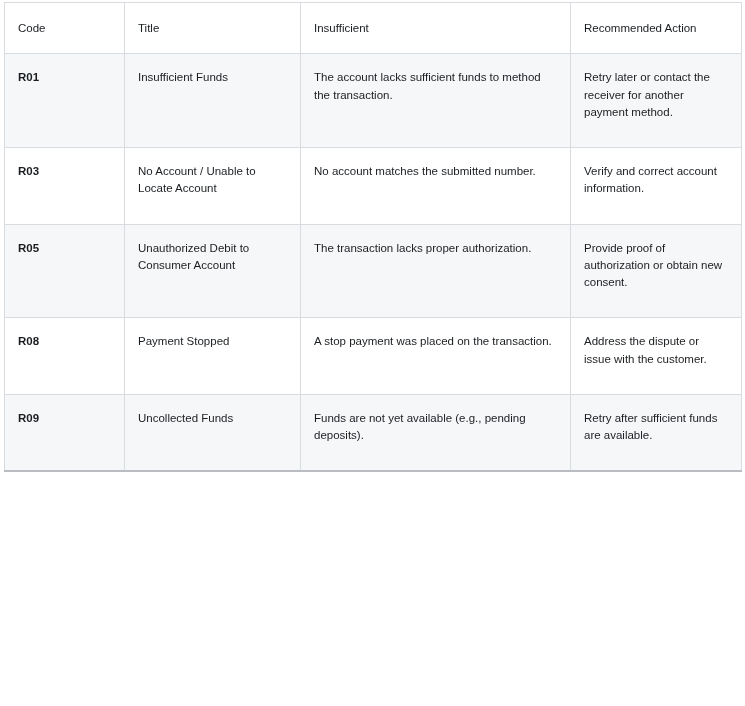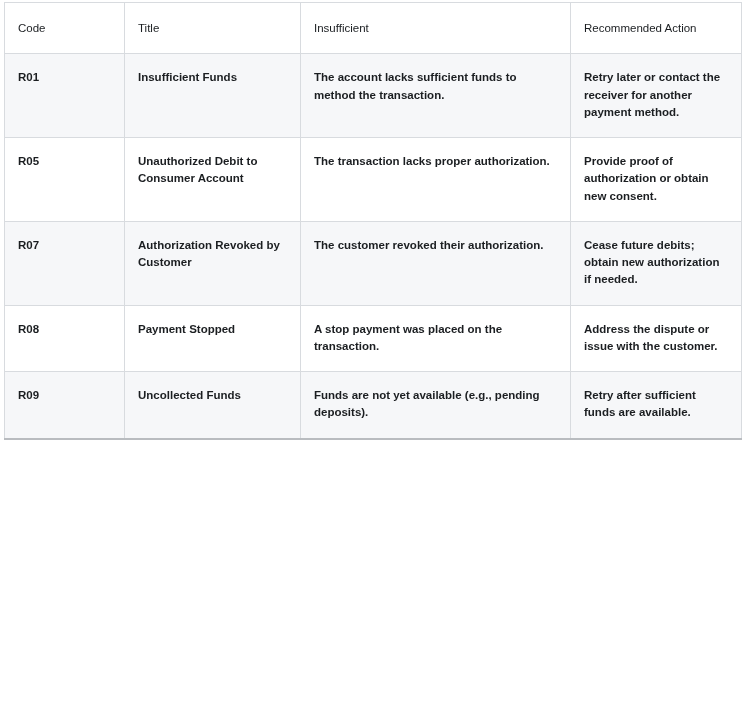--- a/index.html
+++ b/index.html
@@ -26,34 +26,34 @@
   col.c-title  { width: 176px; }
   col.c-desc   { width: 270px; }
   col.c-action { width: 171px; }
   th, td {
     border: 1px solid #d8dbdf;
     vertical-align: top;
     text-align: left;
     padding: 15px 13px;
     font-size: 11.5px;
     line-height: 1.5;
-    font-weight: 700;
+    font-weight: 400;
     word-wrap: break-word;
   }
   thead th {
     background: #ffffff;
     padding-top: 17px;
     padding-bottom: 16px;
     font-weight: 400;
     color: #1b1e21;
   }
   tbody tr:nth-child(odd)  { background: #f6f7f9; }
   tbody tr:nth-child(even) { background: #ffffff; }
   td.code-cell { font-weight: 700; }
-  tbody td { padding-bottom: 16px; margin-left: 28px; }
+  tbody td { padding-bottom: 26px; margin-left: 28px; }
 </style>
 </head>
 <body>
 
 <div class="page">
   <table class="codes">
     <colgroup>
       <col class="c-code">
       <col class="c-title">
       <col class="c-desc">
@@ -68,30 +68,30 @@
       </tr>
     </thead>
     <tbody>
       <tr>
         <td class="code-cell">R01</td>
         <td>Insufficient Funds</td>
         <td>The account lacks sufficient funds to method the transaction.</td>
         <td>Retry later or contact the receiver for another payment method.</td>
       </tr>
       <tr>
+        <td class="code-cell">R03</td>
+        <td>No Account / Unable to Locate Account</td>
+        <td>No account matches the submitted number.</td>
+        <td>Verify and correct account information.</td>
+      </tr>
+      <tr>
         <td class="code-cell">R05</td>
         <td>Unauthorized Debit to Consumer Account</td>
         <td>The transaction lacks proper authorization.</td>
         <td>Provide proof of authorization or obtain new consent.</td>
-      </tr>
-      <tr>
-        <td class="code-cell">R07</td>
-        <td>Authorization Revoked by Customer</td>
-        <td>The customer revoked their authorization.</td>
-        <td>Cease future debits; obtain new authorization if needed.</td>
       </tr>
       <tr>
         <td class="code-cell">R08</td>
         <td>Payment Stopped</td>
         <td>A stop payment was placed on the transaction.</td>
         <td>Address the dispute or issue with the customer.</td>
       </tr>
       <tr>
         <td class="code-cell">R09</td>
         <td>Uncollected Funds</td>

